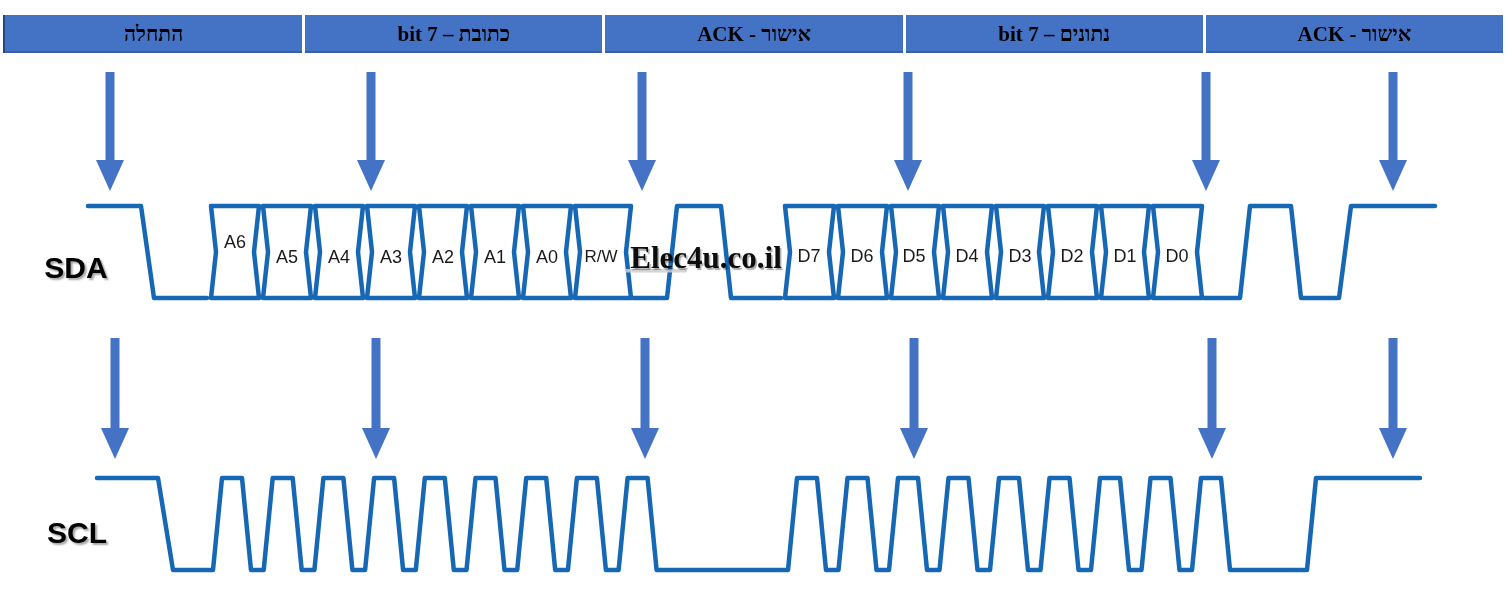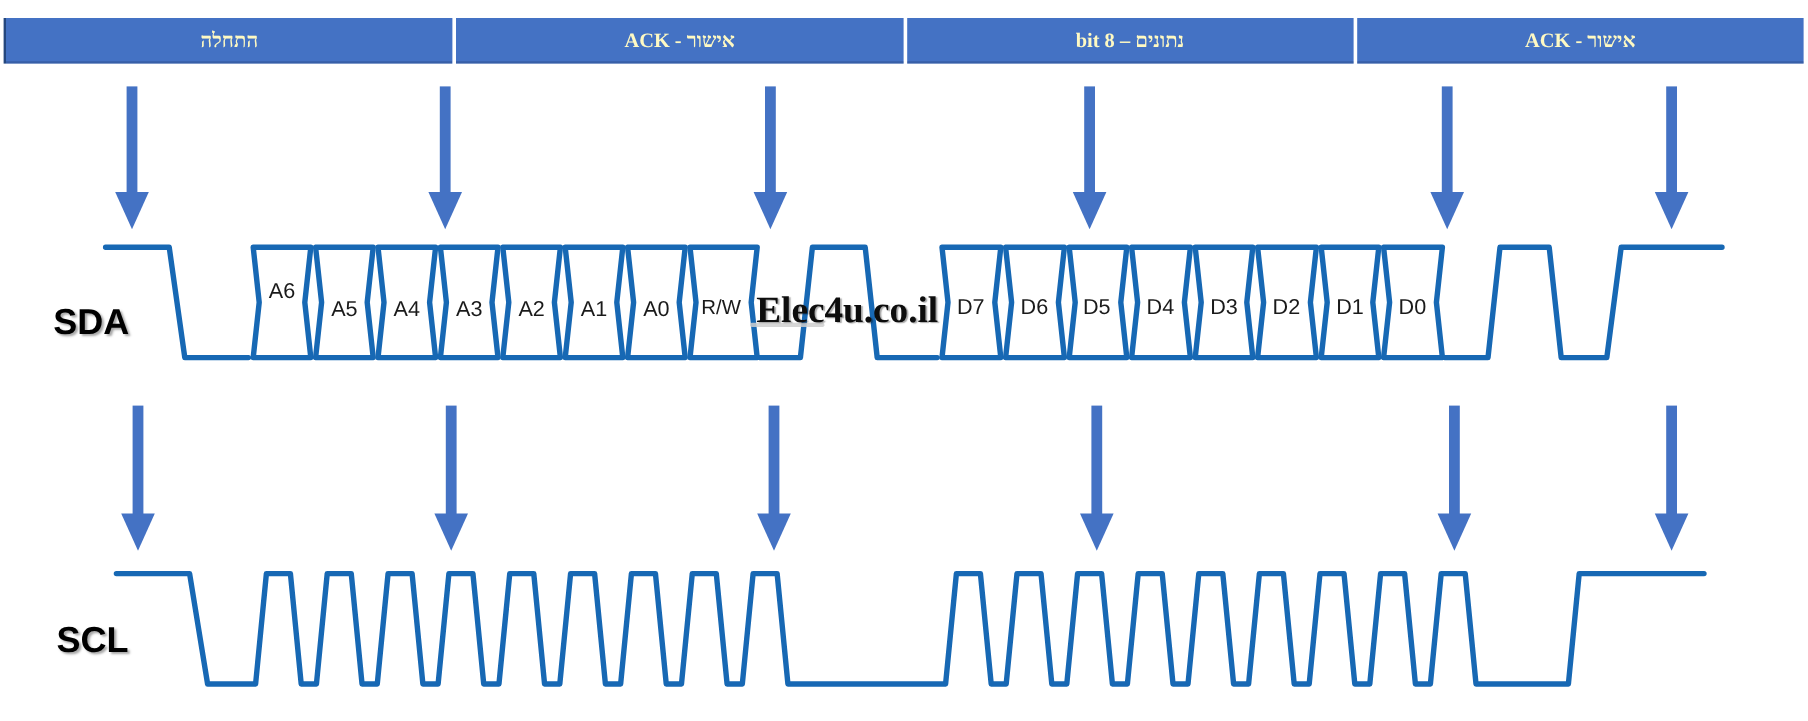--- a/index.html
+++ b/index.html
@@ -8,23 +8,23 @@
     --wave-blue:#1768B4;
   }
   *{margin:0;padding:0;box-sizing:border-box;}
   html,body{width:1507px;height:601px;background:#ffffff;overflow:hidden;
     font-family:"Liberation Sans",sans-serif;}
   .stage{position:relative;width:1507px;height:601px;background:#fff;}
 
   
   .hdr-bar{position:absolute;left:3px;top:15px;width:1500px;height:38px;
     display:flex;gap:3px;border-left:2px solid #24477E;}
-  .hdr-seg{flex:1 1 0;background:var(--bar-blue);color:#fef9c3;
+  .hdr-seg{flex:1 1 0;background:var(--bar-blue);color:#000000;
     display:flex;align-items:center;justify-content:center;
-    font-family:"Liberation Serif",serif;font-weight:bold;font-size:17px;
+    font-family:"Liberation Serif",serif;font-weight:bold;font-size:21px;
     box-shadow:inset 0 -2px 0 rgba(20,40,80,0.25);}
 
   
   svg.diagram{position:absolute;left:0;top:0;}
   .wave{fill:none;stroke:var(--wave-blue);stroke-width:4.5;
     stroke-linejoin:round;stroke-linecap:round;}
   .cell{fill:none;stroke:var(--wave-blue);stroke-width:4.5;stroke-linejoin:round;}
   .arrow{fill:var(--arrow-blue);}
   .bitlabel{font-family:"Liberation Sans",sans-serif;font-size:18px;fill:#1a1a1a;}
   .rwlabel{font-family:"Liberation Sans",sans-serif;font-size:17px;fill:#1a1a1a;}
@@ -33,22 +33,23 @@
   .wm{font-family:"Liberation Serif",serif;font-weight:bold;font-size:31px;fill:#0d0d0d;
     text-shadow:1.5px 1.5px 1px rgba(0,0,0,0.35);}
 </style>
 </head>
 <body>
 
 <div class="stage">
 
   <div class="hdr-bar">
     <div class="hdr-seg" dir="rtl">התחלה</div>
+    <div class="hdr-seg" dir="rtl">כתובת – 7 bit</div>
     <div class="hdr-seg" dir="rtl">אישור - ACK</div>
-    <div class="hdr-seg" dir="rtl">נתונים – 8 bit</div>
+    <div class="hdr-seg" dir="rtl">נתונים – 7 bit</div>
     <div class="hdr-seg" dir="rtl">אישור - ACK</div>
   </div>
 
   <svg class="diagram" width="1507" height="601" viewBox="0 0 1507 601">
 
     <g class="arrow">
       <rect x="105.5" y="72" width="9" height="91"></rect>
         <polygon points="96,160 124,160 110,191"></polygon>
     </g>
     <g class="arrow">

